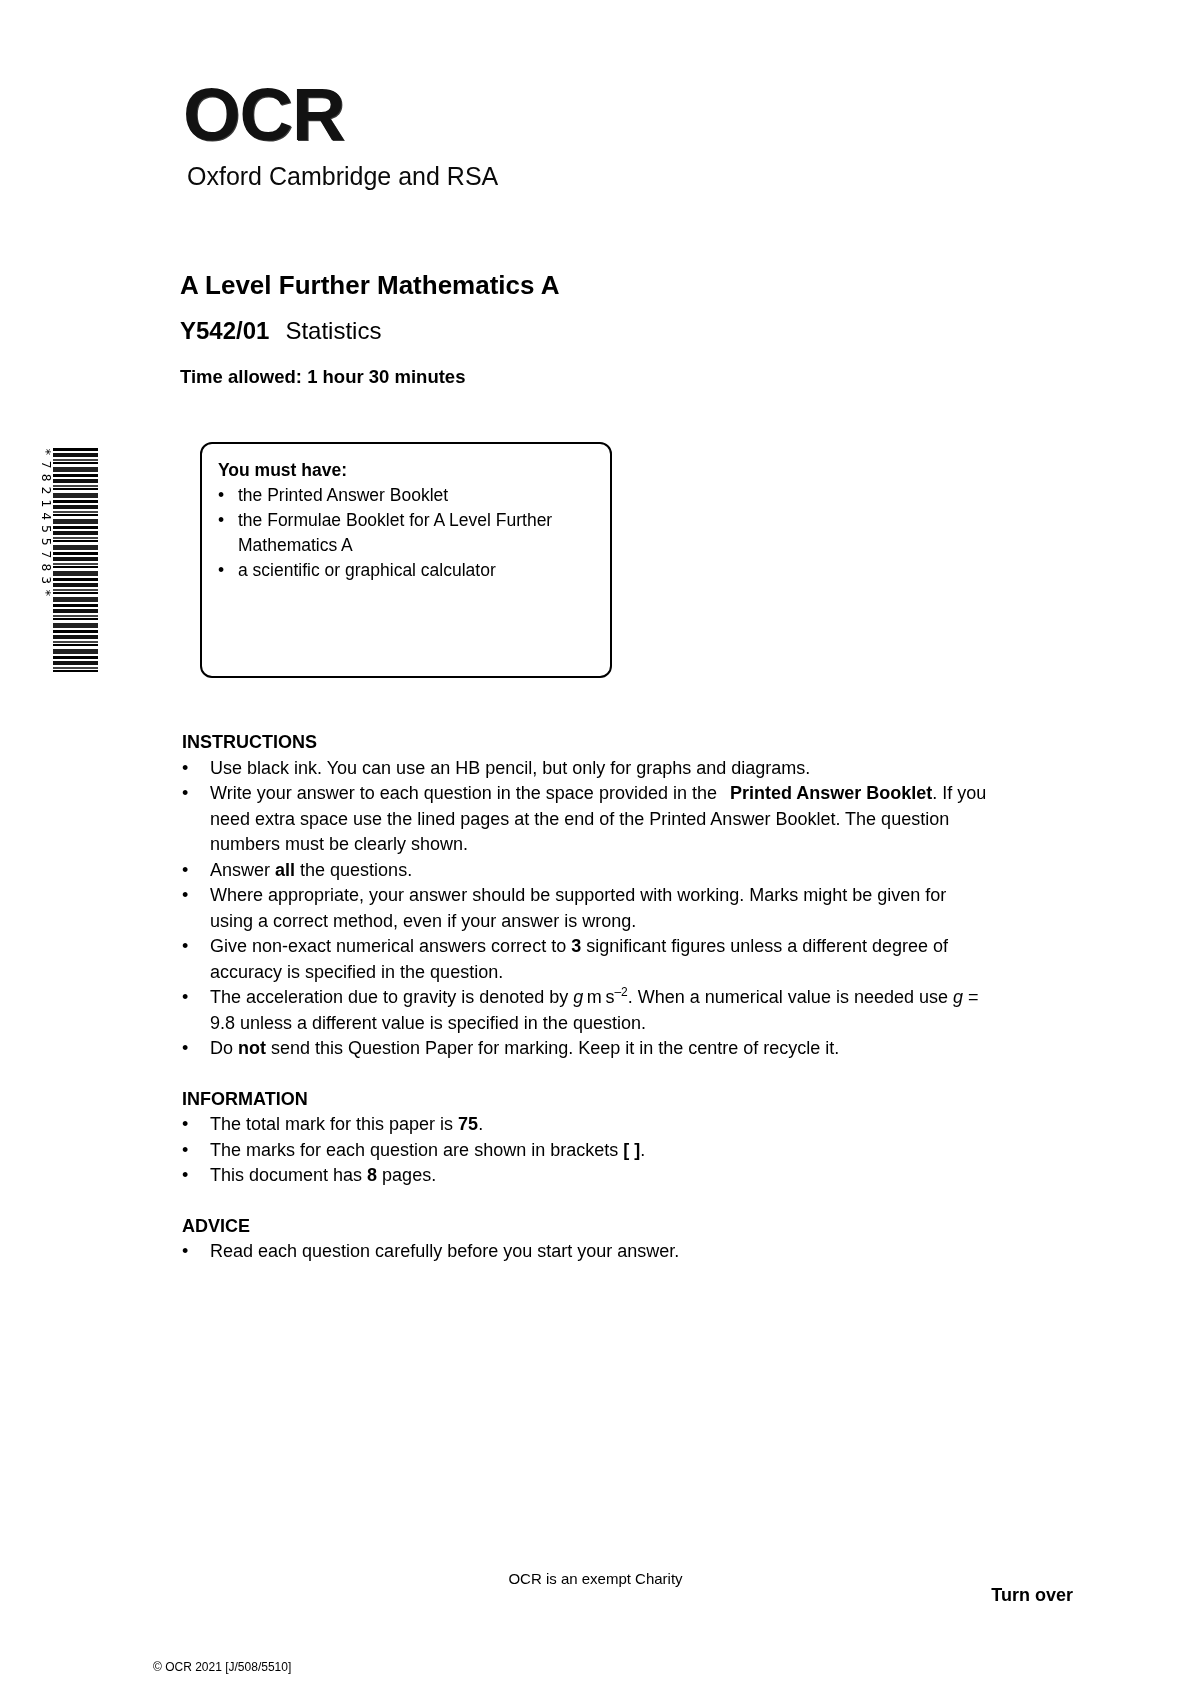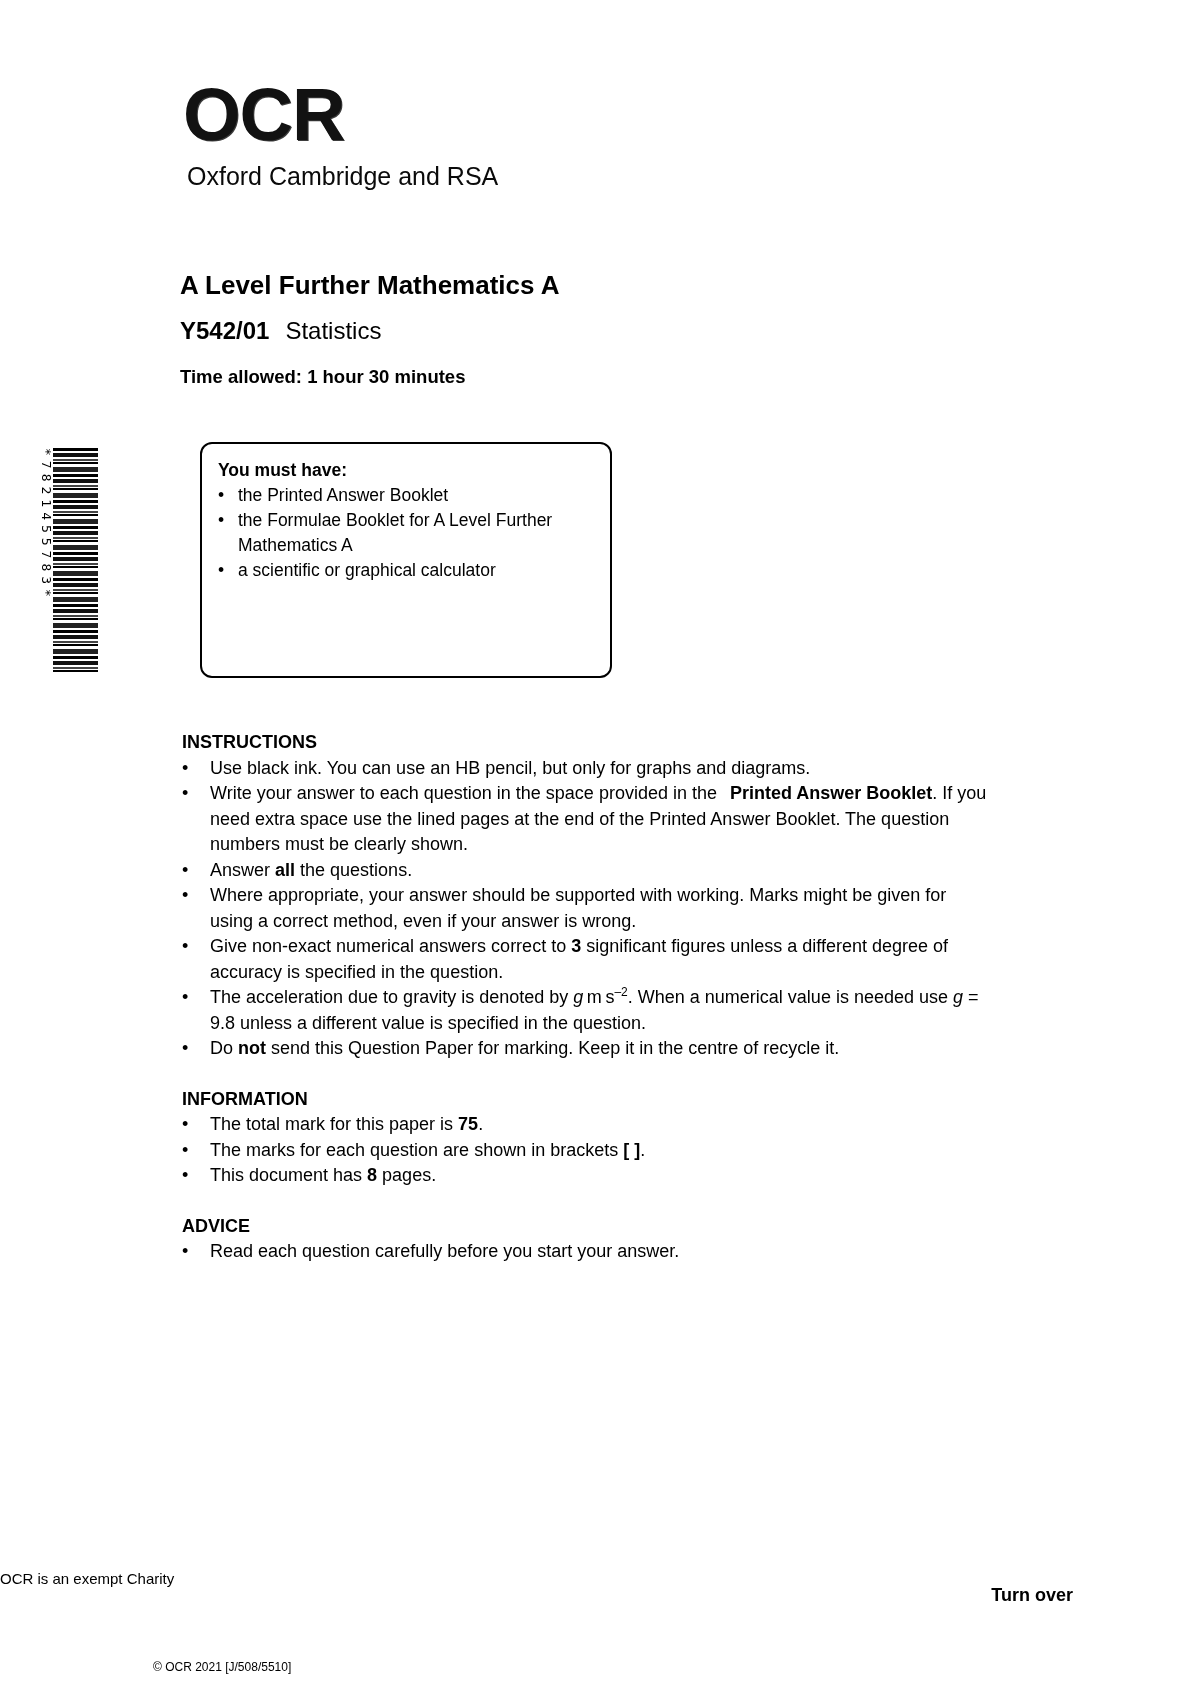--- a/index.html
+++ b/index.html
@@ -148,20 +148,21 @@
     top: 1656px;
     font-size: 12px;
     line-height: 23px;
     text-align: right;
   }
   .footer-center {
     position: absolute;
     left: 0;
     right: 0;
     top: 1570px;
+    text-align: center;
     font-size: 15px;
   }
   .footer-right {
     position: absolute;
     right: 118px;
     top: 1585px;
     font-size: 18px;
     font-weight: bold;
     margin-left: 15px;
   }

